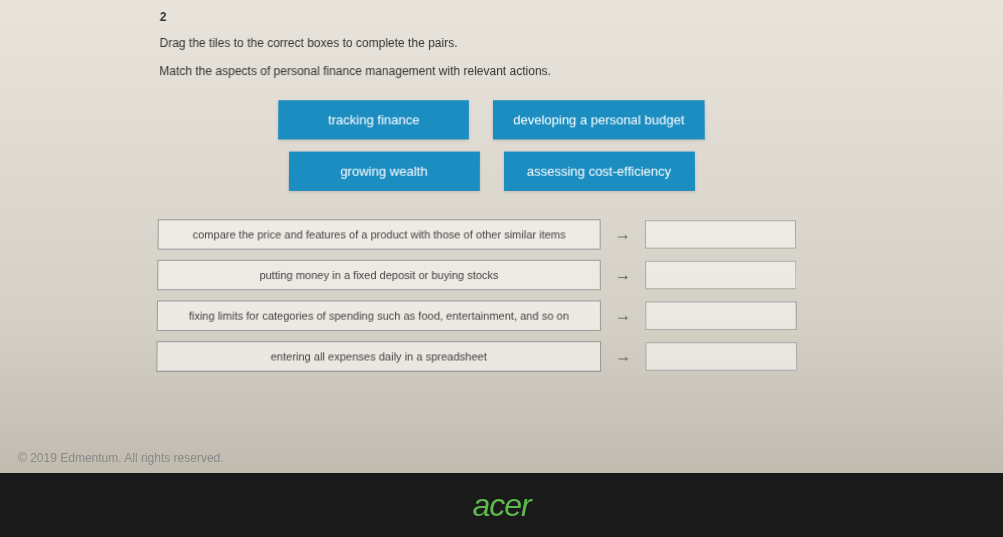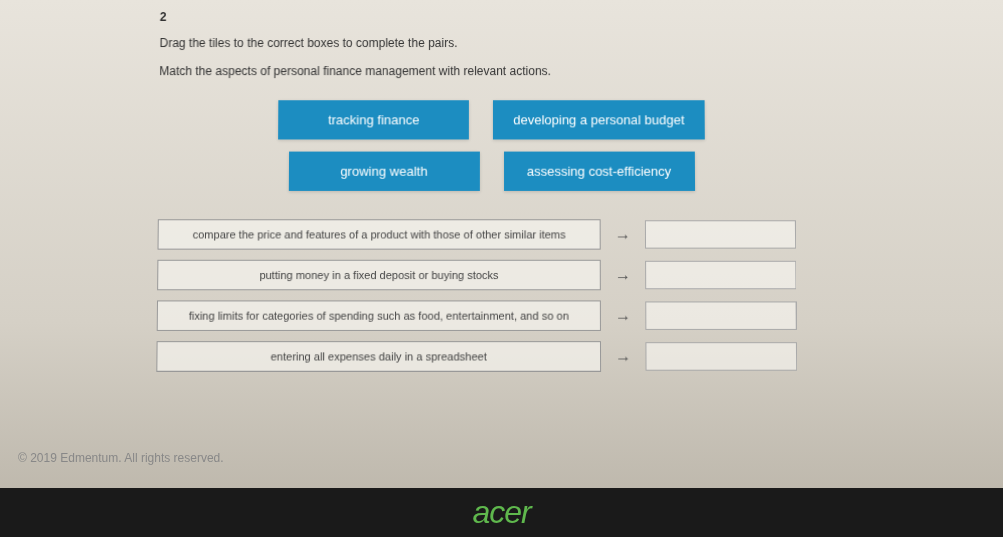--- a/index.html
+++ b/index.html
@@ -96,21 +96,21 @@
       flex: 0 0 150px;
       border: 1px solid #aaa;
       background: rgba(250,248,243,0.6);
       min-height: 28px;
     }
     .bezel {
       position: absolute;
       bottom: 0;
       left: 0;
       right: 0;
-      height: 49px;
+      height: 64px;
       background: #1a1a1a;
       display: flex;
       align-items: center;
       justify-content: center;
     }
     .brand {
       color: #5fb84d;
       font-size: 32px;
       font-style: italic;
       font-weight: 400;

